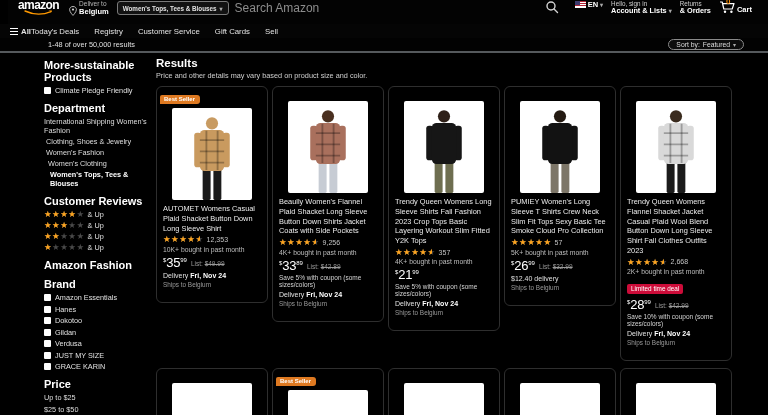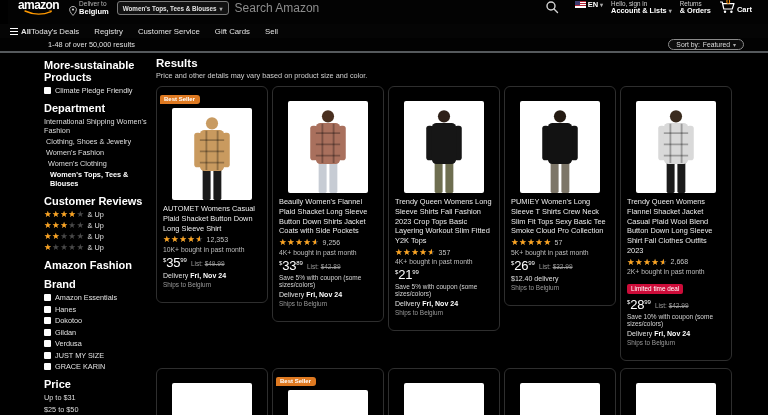--- a/index.html
+++ b/index.html
@@ -247,21 +247,21 @@
         <span>JUST MY SIZE</span>
       </div>
       <div class="opt">
         <span class="cb"></span>
         <span>GRACE KARIN</span>
       </div>
     </div>
 
   <h3>Price</h3>
   <div>
-      <div class="slink">Up to $31</div>
+      <div class="slink">Up to $25</div>
       <div class="slink">$25 to $50</div>
     </div>
 
 </aside>
 
 <main class="results">
   <h2>Results</h2>
   <p class="subtitle">Price and other details may vary based on product size and color.</p>
   <div class="grid" id="grid-row1">
       <div class="card row1"><span class="badge">Best Seller</span><div class="imgbox">

